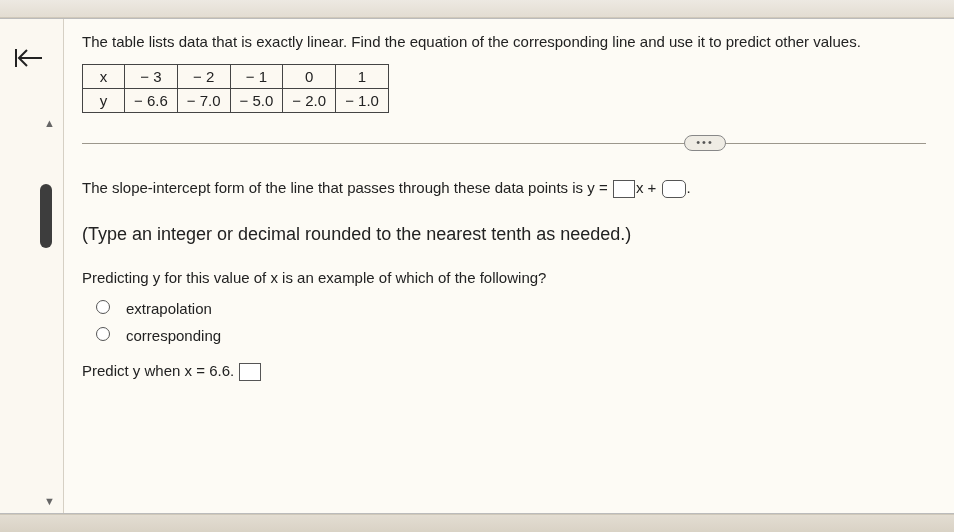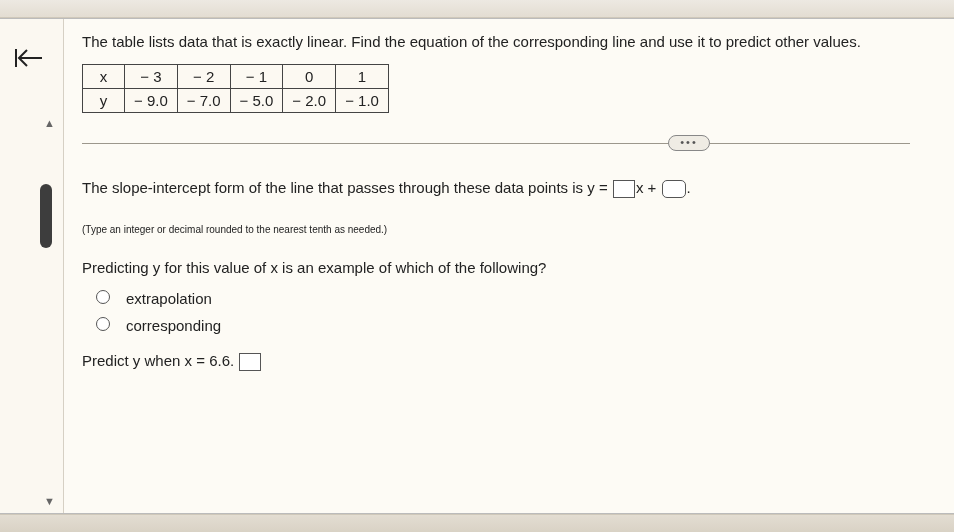--- a/index.html
+++ b/index.html
@@ -57,21 +57,21 @@
   }
   .scroll-down {
     position: absolute;
     bottom: 6px;
     left: 44px;
     color: #666;
     font-size: 11px;
   }
   .content {
     flex: 1;
-    padding: 14px 44px 10px 18px;
+    padding: 14px 28px 10px 18px;
     color: #222;
     font-size: 15px;
     position: relative;
   }
   .problem-text { margin-bottom: 14px; }
   table.data {
     border-collapse: collapse;
     margin-bottom: 30px;
   }
   table.data td {
@@ -108,21 +108,21 @@
   .ans-box {
     display: inline-block;
     width: 22px;
     height: 18px;
     border: 1px solid #555;
     background: #fff;
     vertical-align: middle;
     margin: 0 1px;
   }
   .ans-box.round { border-radius: 5px; width: 24px; }
-  .hint { font-size: 10px; }
+  .hint { font-size: 18px; }
   .radio-group { margin: 14px 0 18px 14px; }
   .radio-row { display: flex; margin-bottom: 10px; font-size: 15px; }
   .radio-circle {
     width: 14px;
     height: 14px;
     border: 1.5px solid #555;
     border-radius: 50%;
     margin-right: 16px;
     background: #fff;
   }
@@ -161,21 +161,21 @@
           <tr>
         <td class="hdr">x</td>
         <td>− 3</td>
         <td>− 2</td>
         <td>− 1</td>
         <td>0</td>
         <td>1</td>
       </tr>
       <tr>
         <td class="hdr">y</td>
-        <td>− 9.0</td>
+        <td>− 6.6</td>
         <td>− 7.0</td>
         <td>− 5.0</td>
         <td>− 2.0</td>
         <td>− 1.0</td>
       </tr>
     </tbody>
       </table>
 
     <div class="hr-row">
       <hr class="hr-line">

